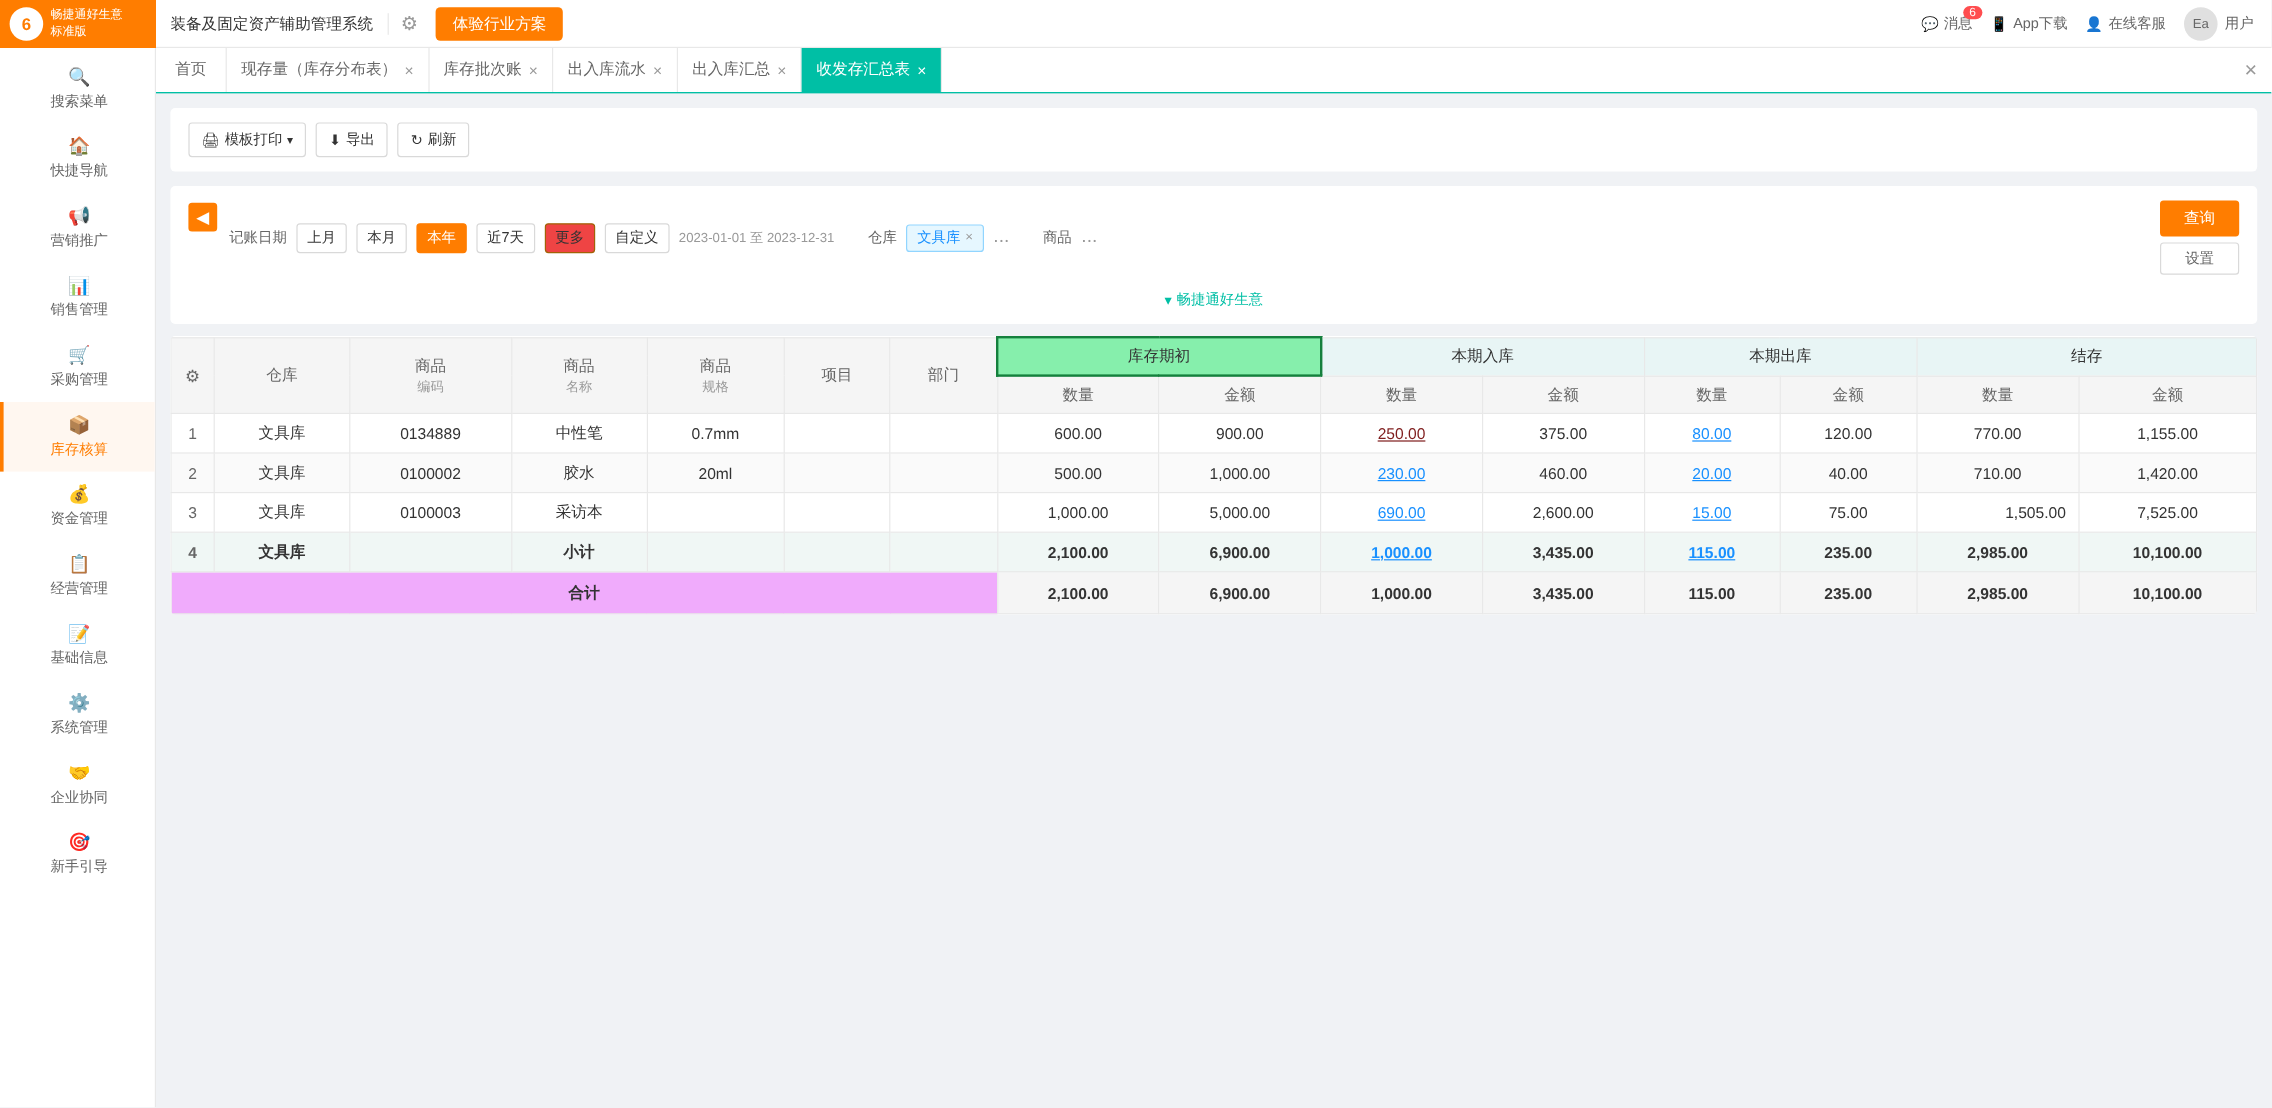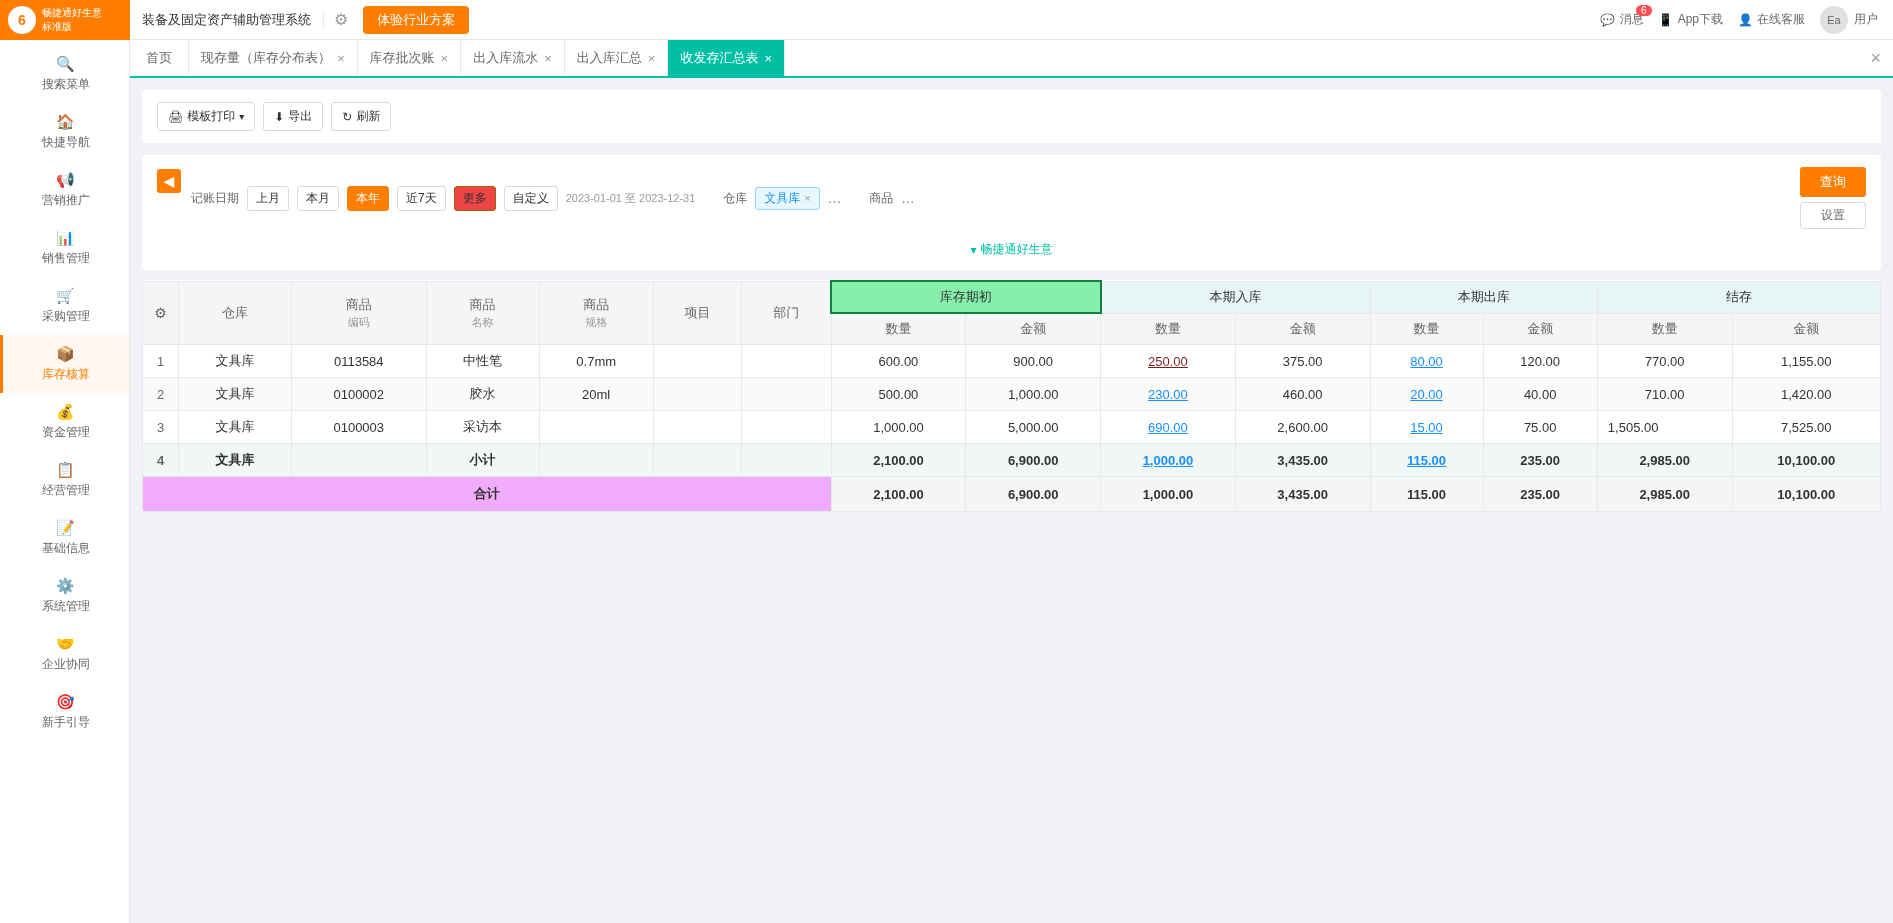--- a/index.html
+++ b/index.html
@@ -216,21 +216,21 @@
               <th style="background:#f5f5f5; padding:6px 10px; text-align:center; border:1px solid #e8e8e8; font-weight:normal; color:#666;">数量</th>
               <th style="background:#f5f5f5; padding:6px 10px; text-align:center; border:1px solid #e8e8e8; font-weight:normal; color:#666;">金额</th>
               <th style="background:#f5f5f5; padding:6px 10px; text-align:center; border:1px solid #e8e8e8; font-weight:normal; color:#666;">数量</th>
               <th style="background:#f5f5f5; padding:6px 10px; text-align:center; border:1px solid #e8e8e8; font-weight:normal; color:#666;">金额</th>
             </tr>
           </thead>
           <tbody id="table-body">
           <tr style="background: rgb(255, 255, 255);">
                 <td style="padding: 7px 10px; text-align: center; border: 1px solid rgb(232, 232, 232); color: rgb(102, 102, 102);">1</td>
                 <td style="padding: 7px 10px; text-align: center; border: 1px solid rgb(232, 232, 232);">文具库</td>
-                <td style="padding: 7px 10px; text-align: center; border: 1px solid rgb(232, 232, 232);">0113584</td>
+                <td style="padding: 7px 10px; text-align: center; border: 1px solid rgb(232, 232, 232);">0134889</td>
                 <td style="padding: 7px 10px; text-align: center; border: 1px solid rgb(232, 232, 232);">中性笔</td>
                 <td style="padding: 7px 10px; text-align: center; border: 1px solid rgb(232, 232, 232);">0.7mm</td>
                 <td style="padding: 7px 10px; text-align: center; border: 1px solid rgb(232, 232, 232);"></td>
                 <td style="padding: 7px 10px; text-align: center; border: 1px solid rgb(232, 232, 232);"></td>
                 <td style="padding: 7px 10px; text-align: center; border: 1px solid rgb(232, 232, 232);">600.00</td>
                 <td style="padding: 7px 10px; text-align: center; border: 1px solid rgb(232, 232, 232);">900.00</td>
                 <td style="padding: 7px 10px; text-align: center; border: 1px solid rgb(232, 232, 232); color: #7f1d1d; text-decoration: underline; cursor: pointer;">250.00</td>
                 <td style="padding: 7px 10px; text-align: center; border: 1px solid rgb(232, 232, 232);">375.00</td>
                 <td style="padding: 7px 10px; text-align: center; border: 1px solid rgb(232, 232, 232); color: rgb(24, 144, 255); text-decoration: underline; cursor: pointer;">80.00</td>
                 <td style="padding: 7px 10px; text-align: center; border: 1px solid rgb(232, 232, 232);">120.00</td>
@@ -261,21 +261,21 @@
                 <td style="padding: 7px 10px; text-align: center; border: 1px solid rgb(232, 232, 232);">采访本</td>
                 <td style="padding: 7px 10px; text-align: center; border: 1px solid rgb(232, 232, 232);"></td>
                 <td style="padding: 7px 10px; text-align: center; border: 1px solid rgb(232, 232, 232);"></td>
                 <td style="padding: 7px 10px; text-align: center; border: 1px solid rgb(232, 232, 232);"></td>
                 <td style="padding: 7px 10px; text-align: center; border: 1px solid rgb(232, 232, 232);">1,000.00</td>
                 <td style="padding: 7px 10px; text-align: center; border: 1px solid rgb(232, 232, 232);">5,000.00</td>
                 <td style="padding: 7px 10px; text-align: center; border: 1px solid rgb(232, 232, 232); color: rgb(24, 144, 255); text-decoration: underline; cursor: pointer;">690.00</td>
                 <td style="padding: 7px 10px; text-align: center; border: 1px solid rgb(232, 232, 232);">2,600.00</td>
                 <td style="padding: 7px 10px; text-align: center; border: 1px solid rgb(232, 232, 232); color: rgb(24, 144, 255); text-decoration: underline; cursor: pointer;">15.00</td>
                 <td style="padding: 7px 10px; text-align: center; border: 1px solid rgb(232, 232, 232);">75.00</td>
-                <td style="padding: 7px 10px; text-align: left; border: 1px solid rgb(232, 232, 232);">1,505.00</td>
+                <td style="padding: 7px 10px; text-align: right; border: 1px solid rgb(232, 232, 232);">1,505.00</td>
                 <td style="padding: 7px 10px; text-align: center; border: 1px solid rgb(232, 232, 232);">7,525.00</td>
               </tr>
               <tr style="font-weight: bold; background: rgb(240, 247, 245);">
                 <td style="padding: 7px 10px; text-align: center; border: 1px solid rgb(232, 232, 232); color: rgb(102, 102, 102);">4</td>
                 <td style="padding: 7px 10px; text-align: center; border: 1px solid rgb(232, 232, 232); font-weight: bold;">文具库</td>
                 <td style="padding: 7px 10px; text-align: center; border: 1px solid rgb(232, 232, 232);"></td>
                 <td style="padding: 7px 10px; text-align: center; border: 1px solid rgb(232, 232, 232); font-weight: bold;">小计</td>
                 <td style="padding: 7px 10px; text-align: center; border: 1px solid rgb(232, 232, 232);"></td>
                 <td style="padding: 7px 10px; text-align: center; border: 1px solid rgb(232, 232, 232);"></td>
                 <td style="padding: 7px 10px; text-align: center; border: 1px solid rgb(232, 232, 232);"></td>

